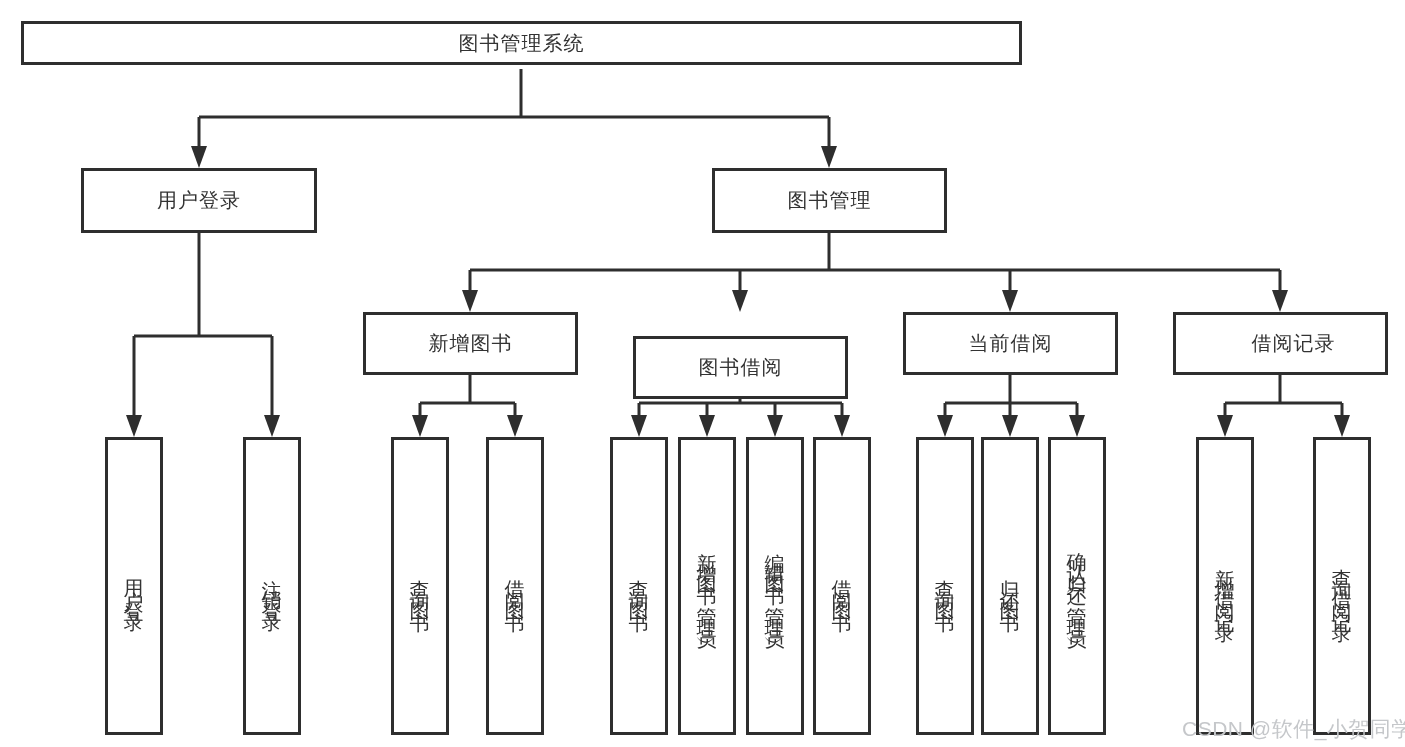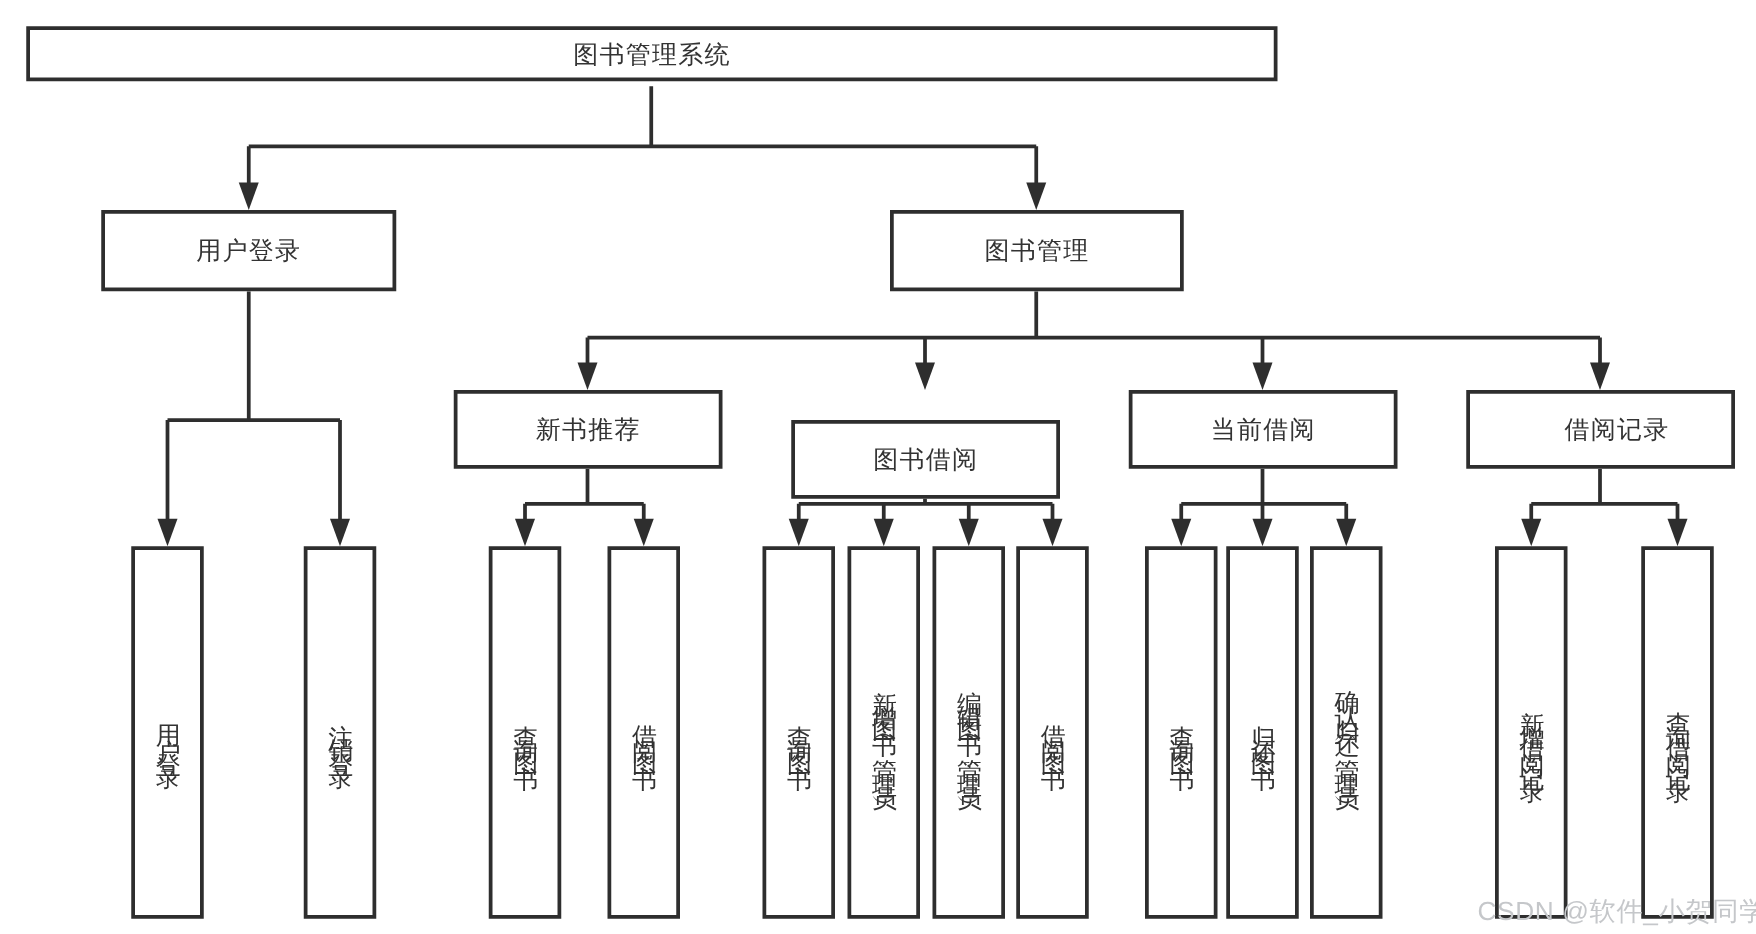--- a/index.html
+++ b/index.html
@@ -135,21 +135,21 @@
   </div>
 
   <div class="node lvl2-a">
     <span>用户登录</span>
   </div>
   <div class="node lvl2-b">
     <span>图书管理</span>
   </div>
 
   <div class="node lvl3 l3-1">
-    <span>新书推荐</span>
+    <span>新增图书</span>
   </div>
   <div class="node lvl3 l3-2">
     <span>图书借阅</span>
   </div>
   <div class="node lvl3 l3-3">
     <span>当前借阅</span>
   </div>
   <div class="node lvl3 l3-4">
     <span>借阅记录</span>
   </div>

